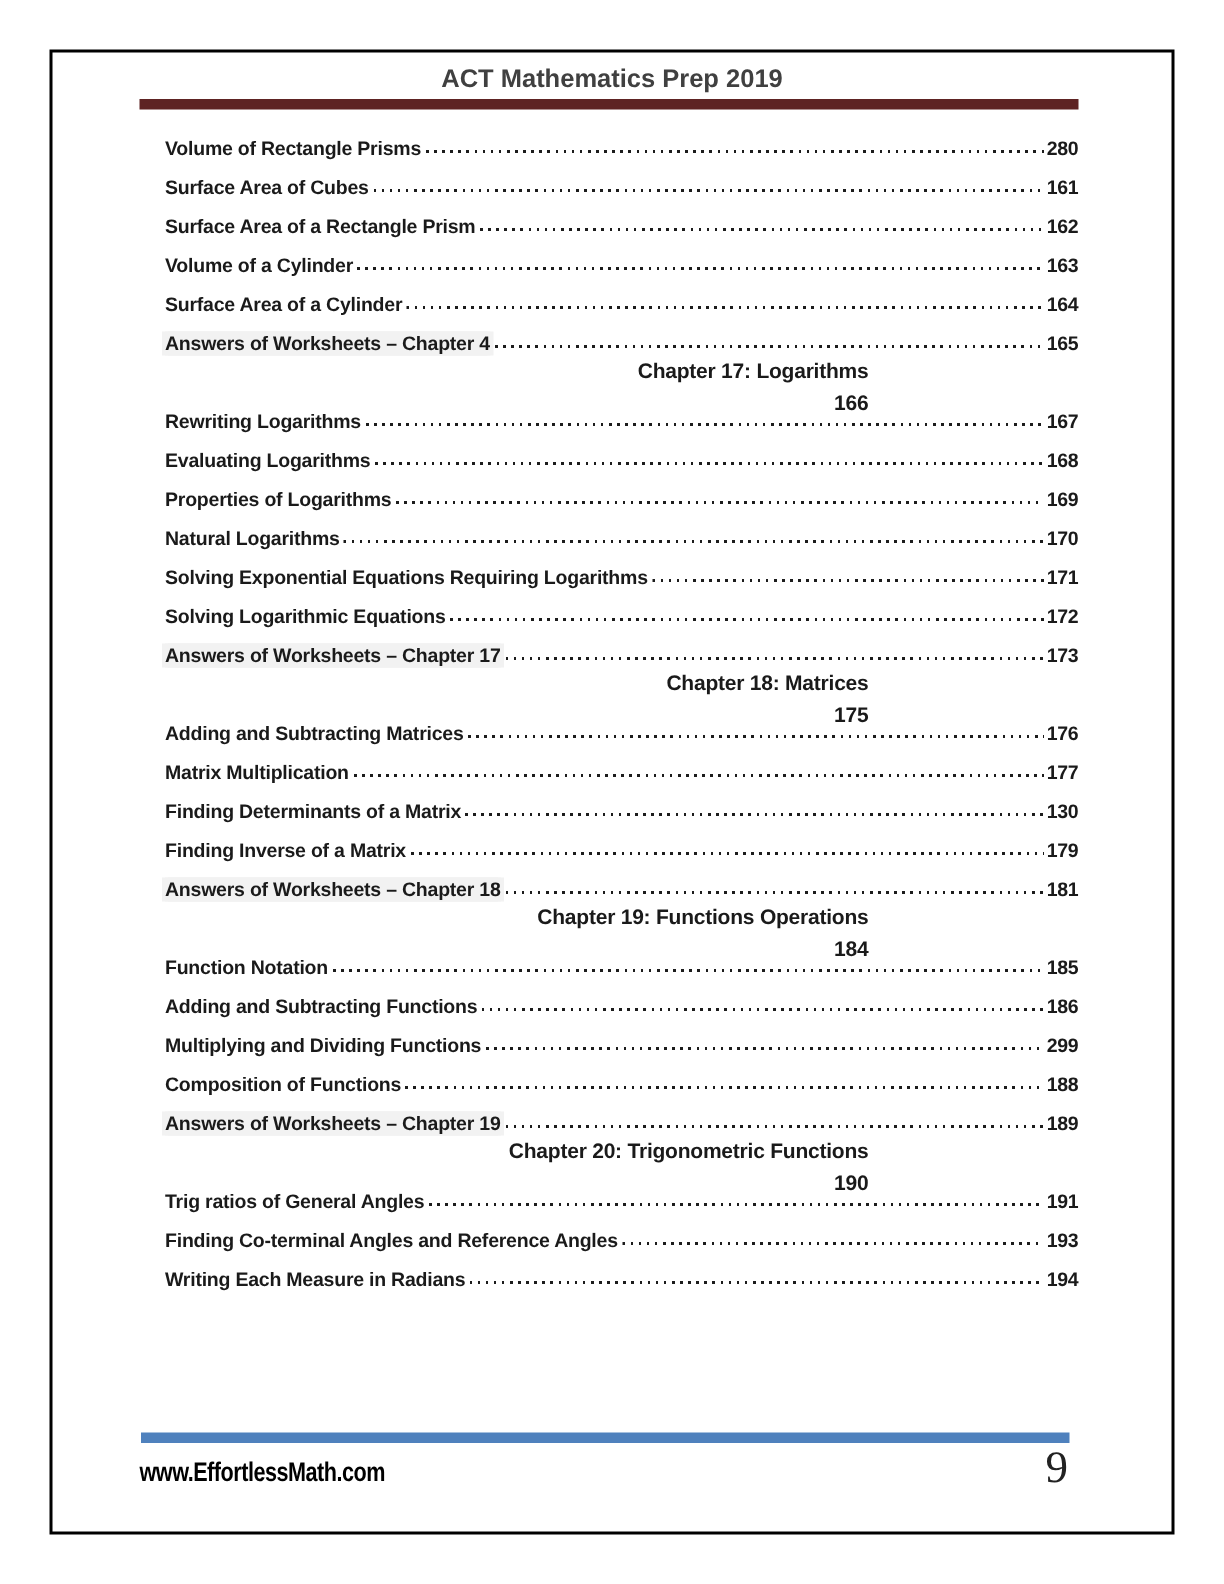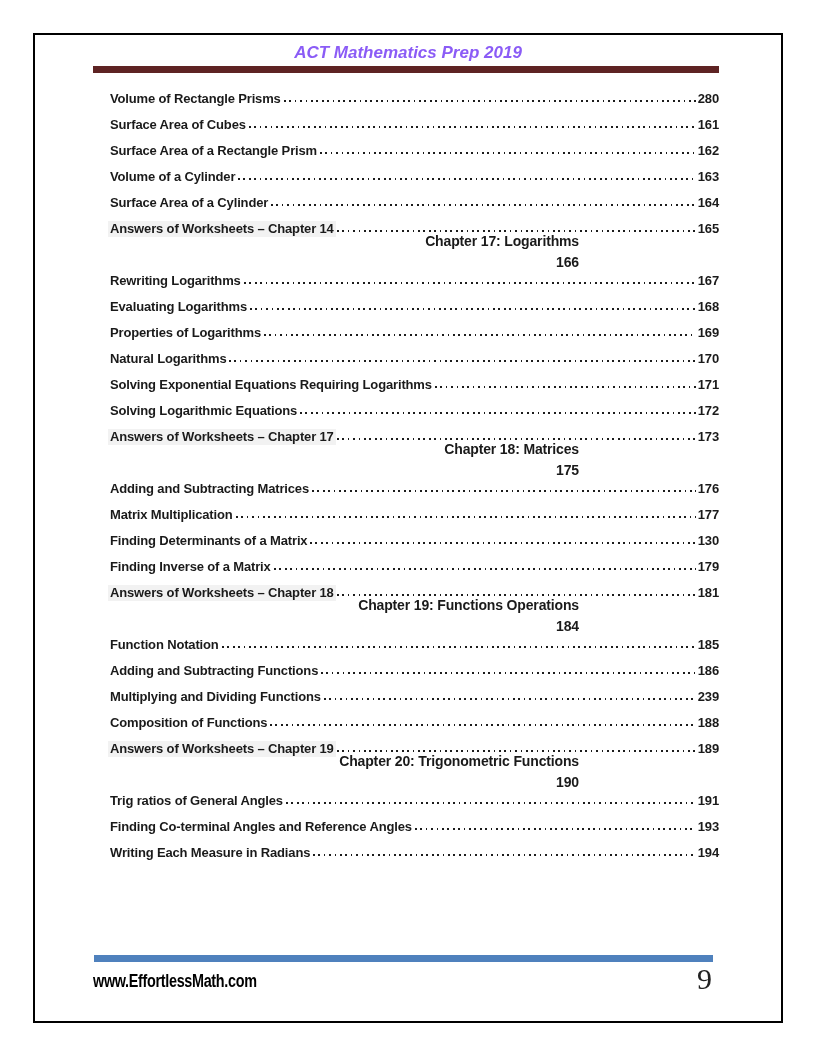--- a/index.html
+++ b/index.html
@@ -24,23 +24,22 @@
     background: #fff;
   }
   .page-title {
     position: absolute;
     top: 8px;
     left: 0;
     right: 0;
     text-align: center;
     font-size: 17px;
     font-weight: 700;
-    font-style: italic;
     letter-spacing: 0px;
-    color: #8b5cf6;
+    color: #404040;
   }
   .header-rule {
     position: absolute;
     top: 31px;
     left: 58px;
     width: 626px;
     height: 7px;
     background: var(--rule-maroon, #5E2323);
   }
   .toc-list {
@@ -51,21 +50,20 @@
   }
   .toc-row {
     height: 26px;
     display: flex;
     align-items: flex-end;
     padding-bottom: 2px;
     box-sizing: border-box;
     font-weight: 700;
     letter-spacing: -0.15px;
     white-space: nowrap;
-    justify-content: center;
   }
   .toc-row.sub {
     padding-left: 17px;
     font-size: 13px;
   }
   .toc-row.chapter {
     font-size: 14px;
     padding-right: 140px;
     flex-direction: column;
   }
@@ -146,21 +144,21 @@
         <span class="toc-label">Volume of a Cylinder</span>
         <span class="leader"></span>
         <span class="toc-page">163</span>
       </div>
       <div class="toc-row sub">
         <span class="toc-label">Surface Area of a Cylinder</span>
         <span class="leader"></span>
         <span class="toc-page">164</span>
       </div>
       <div class="toc-row sub hl">
-        <span class="toc-label">Answers of Worksheets – Chapter 14</span>
+        <span class="toc-label">Answers of Worksheets – Chapter 4</span>
         <span class="leader"></span>
         <span class="toc-page">165</span>
       </div>
       <div class="toc-row chapter">
         <span class="toc-label">Chapter 17: Logarithms</span>
         <span class="leader"></span>
         <span class="toc-page">166</span>
       </div>
       <div class="toc-row sub">
         <span class="toc-label">Rewriting Logarithms</span>
@@ -238,21 +236,21 @@
         <span class="toc-page">185</span>
       </div>
       <div class="toc-row sub">
         <span class="toc-label">Adding and Subtracting Functions</span>
         <span class="leader"></span>
         <span class="toc-page">186</span>
       </div>
       <div class="toc-row sub">
         <span class="toc-label">Multiplying and Dividing Functions</span>
         <span class="leader"></span>
-        <span class="toc-page">239</span>
+        <span class="toc-page">299</span>
       </div>
       <div class="toc-row sub">
         <span class="toc-label">Composition of Functions</span>
         <span class="leader"></span>
         <span class="toc-page">188</span>
       </div>
       <div class="toc-row sub hl">
         <span class="toc-label">Answers of Worksheets – Chapter 19</span>
         <span class="leader"></span>
         <span class="toc-page">189</span>

